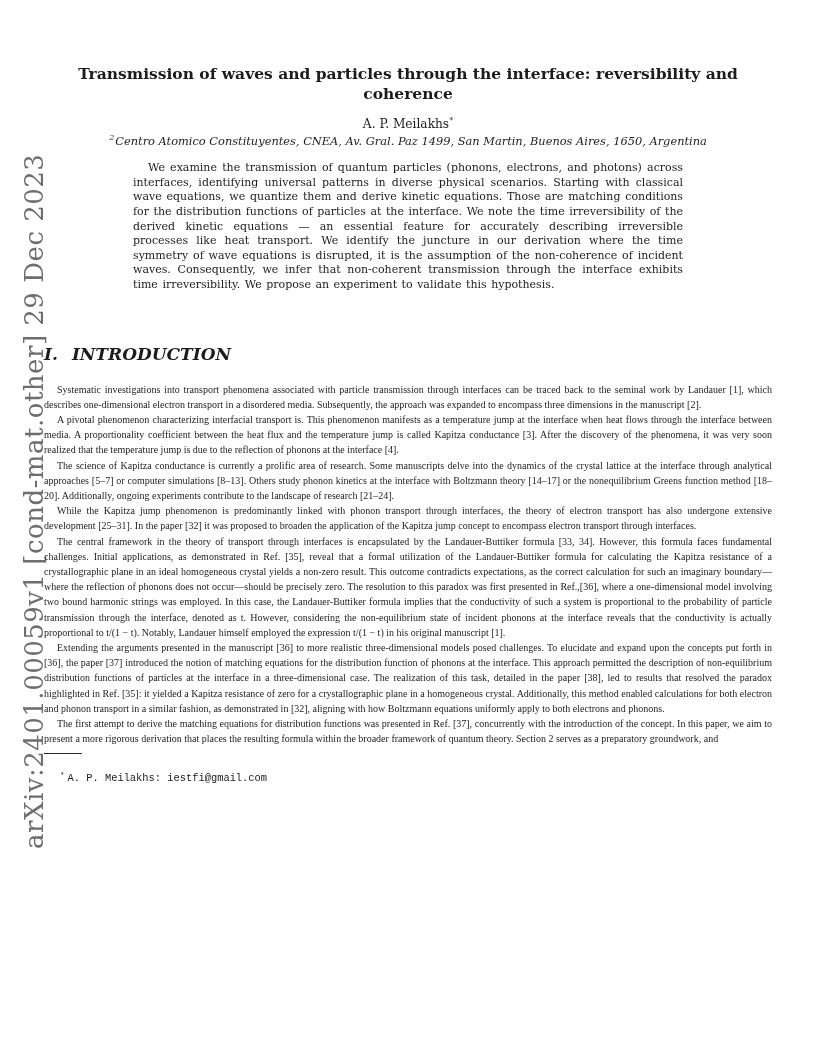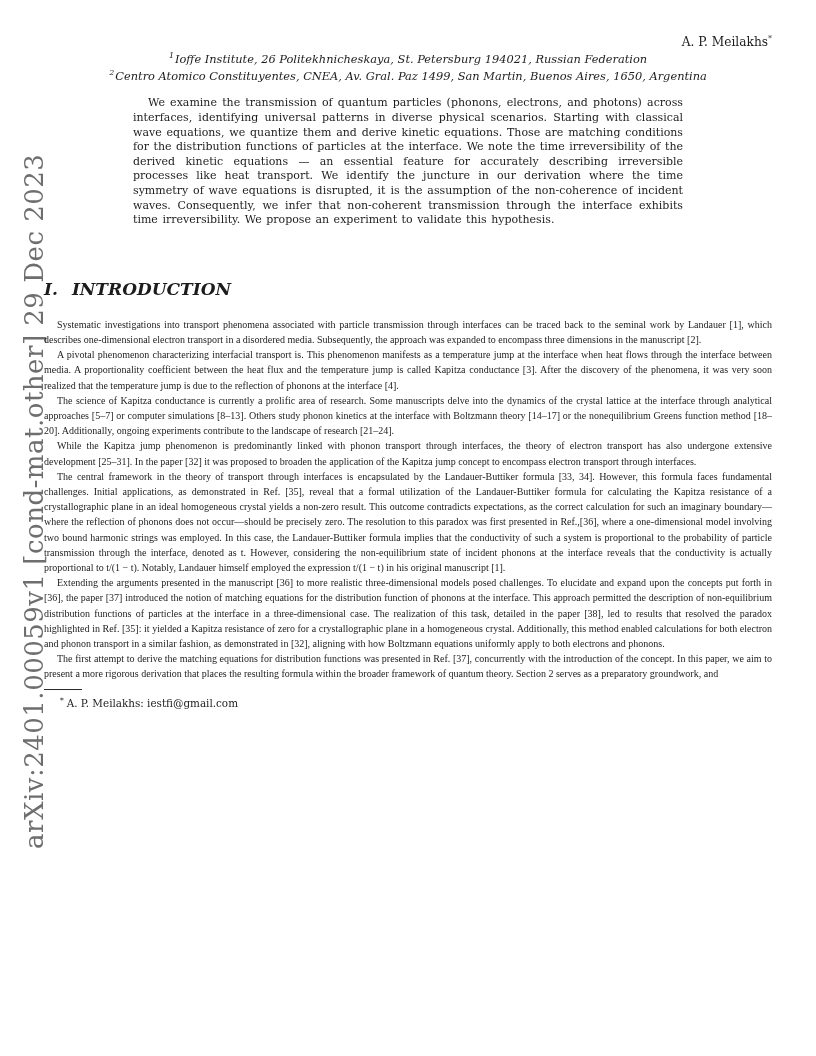--- a/index.html
+++ b/index.html
@@ -41,22 +41,22 @@
     width: 728px;
   }
   .title {
     margin: 64px 0 0 0;
     text-align: center;
     font-size: 15.5px;
     line-height: 20px;
     font-weight: bold;
   }
   .author-line {
-    margin-top: 32px;
-    text-align: right;
+    margin-top: 10px;
+    text-align: center;
     font-size: 12.2px;
     line-height: 14px;
   }
   .affiliation {
     text-align: center;
     font-style: italic;
     font-size: 11.4px;
     line-height: 14.4px;
   }
   .affiliation:first-of-type { margin-top: 3px; }
@@ -99,40 +99,41 @@
     margin: 0;
     text-indent: 13px;
   }
   .footnote-rule {
     margin-top: 7px;
     width: 38px;
     border-top: 1px solid #2a2a2a;
     height: 0;
   }
   .footnote {
-    margin-top: 4px;
+    margin-top: 15px;
     padding-left: 16px;
     font-size: 10.4px;
     line-height: 13px;
+    font-family: Liberation Mono, monospace;
   }
   .footnote sup { font-size: 7.5px; margin-right: 3px; }
 </style>
 </head>
 <body>
 
 <div class="page">
 
   <div class="arxiv-banner">arXiv:2401.00059v1  [cond-mat.other]  29 Dec 2023</div>
 
   <main class="content">
 
+    <h1 class="title">Transmission of waves and particles through the interface: reversibility and coherence</h1>
 
     <div class="author-line"><span>A. P. Meilakhs</span><sup>*</sup></div>
 
-    <div class="affiliation"><sup>1</sup><span>Ioffe Institute, 26 Politekhnicheskaya, St. Petersburg 194021, Russian Federation</span></div>
 
     <div class="affiliation"><sup>2</sup><span>Centro Atomico Constituyentes, CNEA, Av. Gral. Paz 1499, San Martin, Buenos Aires, 1650, Argentina</span></div>
 
 
     <div class="abstract">We examine the transmission of quantum particles (phonons, electrons, and photons) across interfaces, identifying universal patterns in diverse physical scenarios. Starting with classical wave equations, we quantize them and derive kinetic equations. Those are matching conditions for the distribution functions of particles at the interface. We note the time irreversibility of the derived kinetic equations — an essential feature for accurately describing irreversible processes like heat transport. We identify the juncture in our derivation where the time symmetry of wave equations is disrupted, it is the assumption of the non-coherence of incident waves. Consequently, we infer that non-coherent transmission through the interface exhibits time irreversibility. We propose an experiment to validate this hypothesis.</div>
 
     <h2 class="section-heading"><span class="sec-number">I.</span><span>INTRODUCTION</span></h2>
 
     <div class="body-text">
       <p>Systematic investigations into transport phenomena associated with particle transmission through interfaces can be traced back to the seminal work by Landauer [1], which describes one-dimensional electron transport in a disordered media. Subsequently, the approach was expanded to encompass three dimensions in the manuscript [2].</p>

